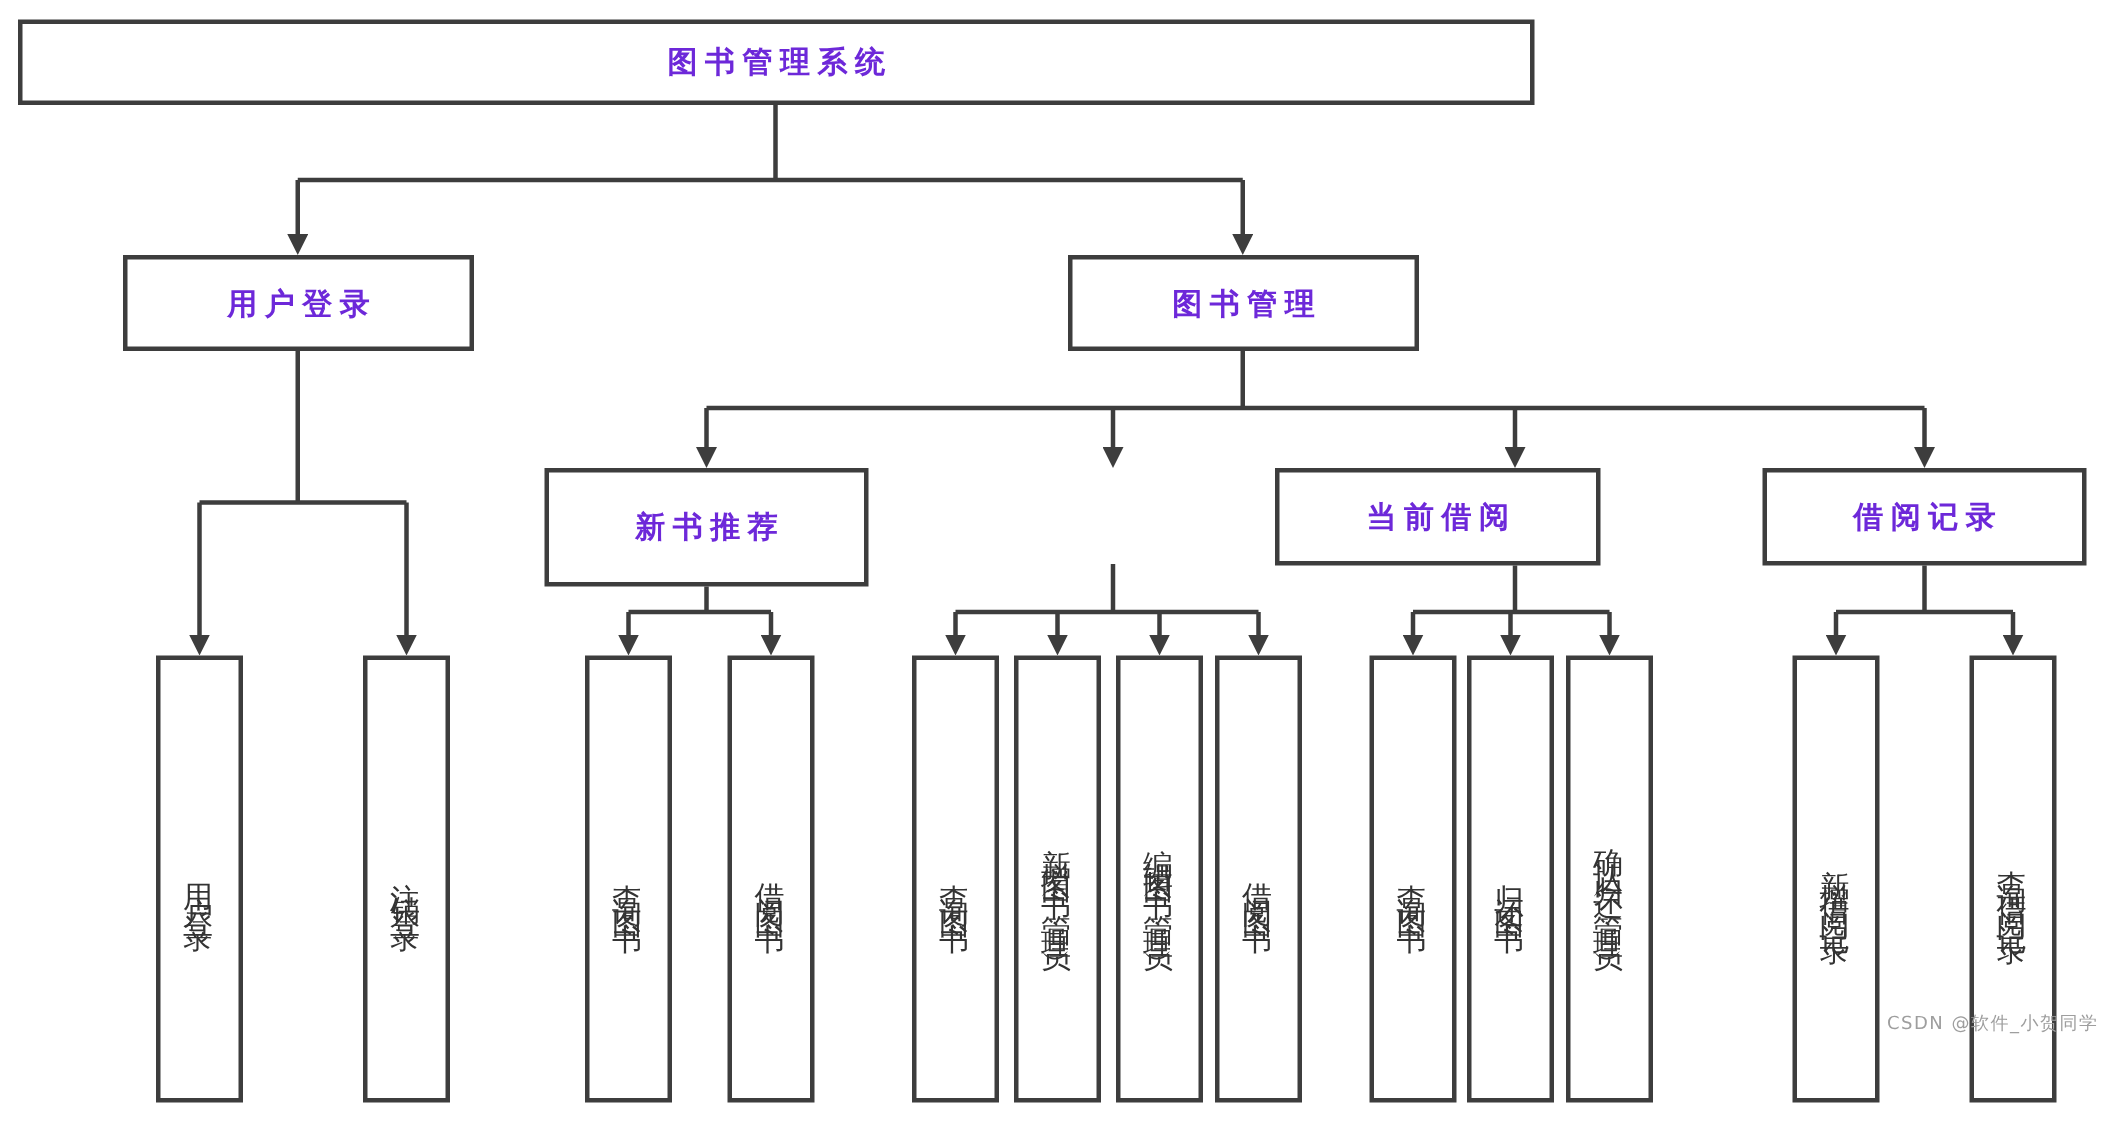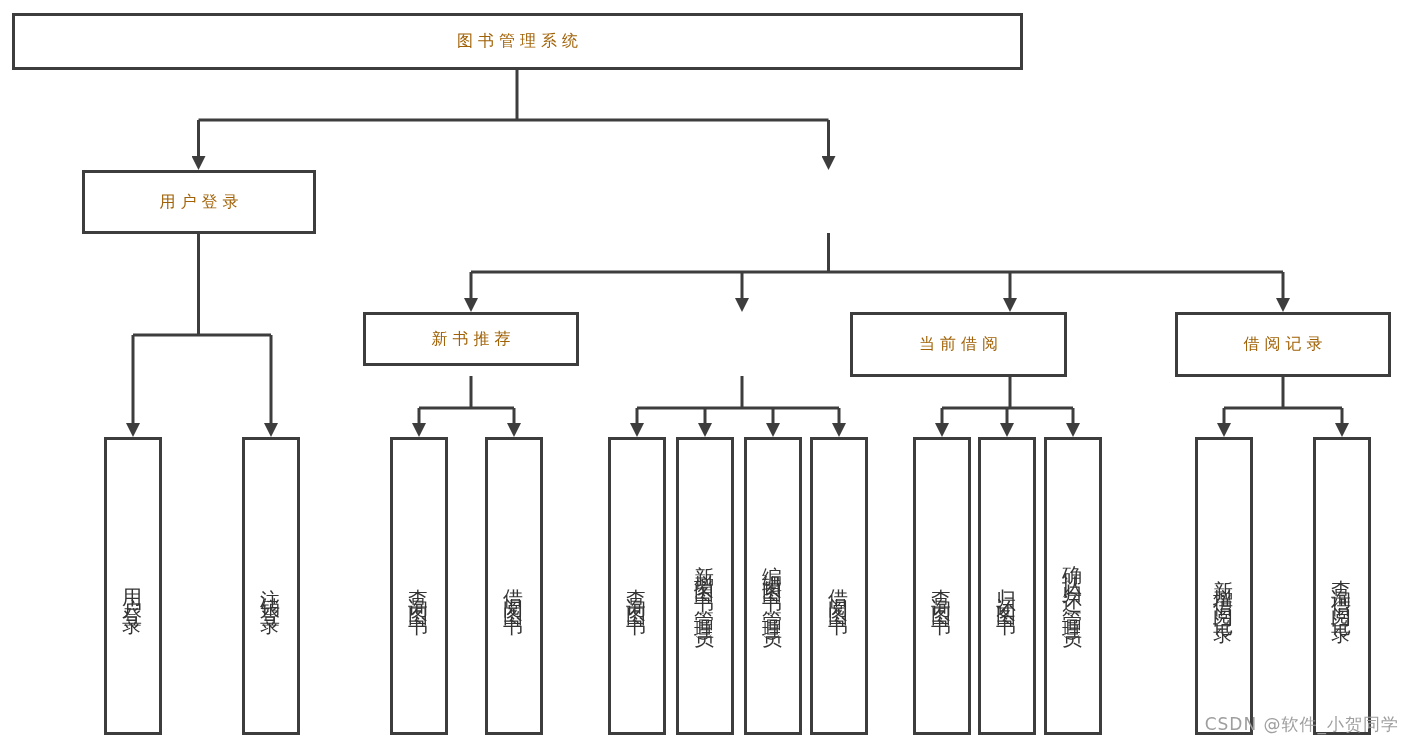--- a/index.html
+++ b/index.html
@@ -23,40 +23,41 @@
   .box {
     position: absolute;
     box-sizing: border-box;
     border: 3px solid #3d3d3d;
     background: #ffffff;
     display: flex;
     align-items: center;
     justify-content: center;
   }
   .hbox .lbl {
-    font-size: 16px;
+    font-size: 20px;
     letter-spacing: 5px;
     margin-right: -5px;
-    color: #a16207;
+    color: #6d28d9;
     white-space: nowrap;
+    font-weight: bold;
   }
   .vbox .vlbl {
     writing-mode: vertical-rl;
     text-orientation: mixed;
     font-size: 20px;
     letter-spacing: 9px;
     margin-bottom: -9px;
     color: #333333;
     white-space: nowrap;
   }
   #watermark {
     position: absolute;
     right: 6px;
-    top: 713px;
-    font-size: 17px;
+    top: 674px;
+    font-size: 12px;
     letter-spacing: 1px;
     color: #9e9e9e;
     z-index: 5;
     white-space: nowrap;
   }
 </style>
 </head>
 <body>
 
 <div id="canvas">
@@ -111,22 +112,25 @@
     </g>
   </svg>
 
   <div class="box hbox" style="left:12px;top:13px;width:1011px;height:57px">
     <span class="lbl">图书管理系统</span>
   </div>
 
   <div class="box hbox" style="left:82px;top:170px;width:234px;height:64px">
     <span class="lbl">用户登录</span>
   </div>
+  <div class="box hbox" style="left:712px;top:170px;width:234px;height:64px">
+    <span class="lbl">图书管理</span>
+  </div>
 
-  <div class="box hbox" style="left:363px;top:312px;width:216px;height:54px">
+  <div class="box hbox" style="left:363px;top:312px;width:216px;height:79px">
     <span class="lbl">新书推荐</span>
   </div>
   <div class="box hbox" style="left:850px;top:312px;width:217px;height:65px">
     <span class="lbl">当前借阅</span>
   </div>
   <div class="box hbox" style="left:1175px;top:312px;width:216px;height:65px">
     <span class="lbl">借阅记录</span>
   </div>
 
   <div class="box vbox" style="left:104px;top:437px;width:58px;height:298px">

